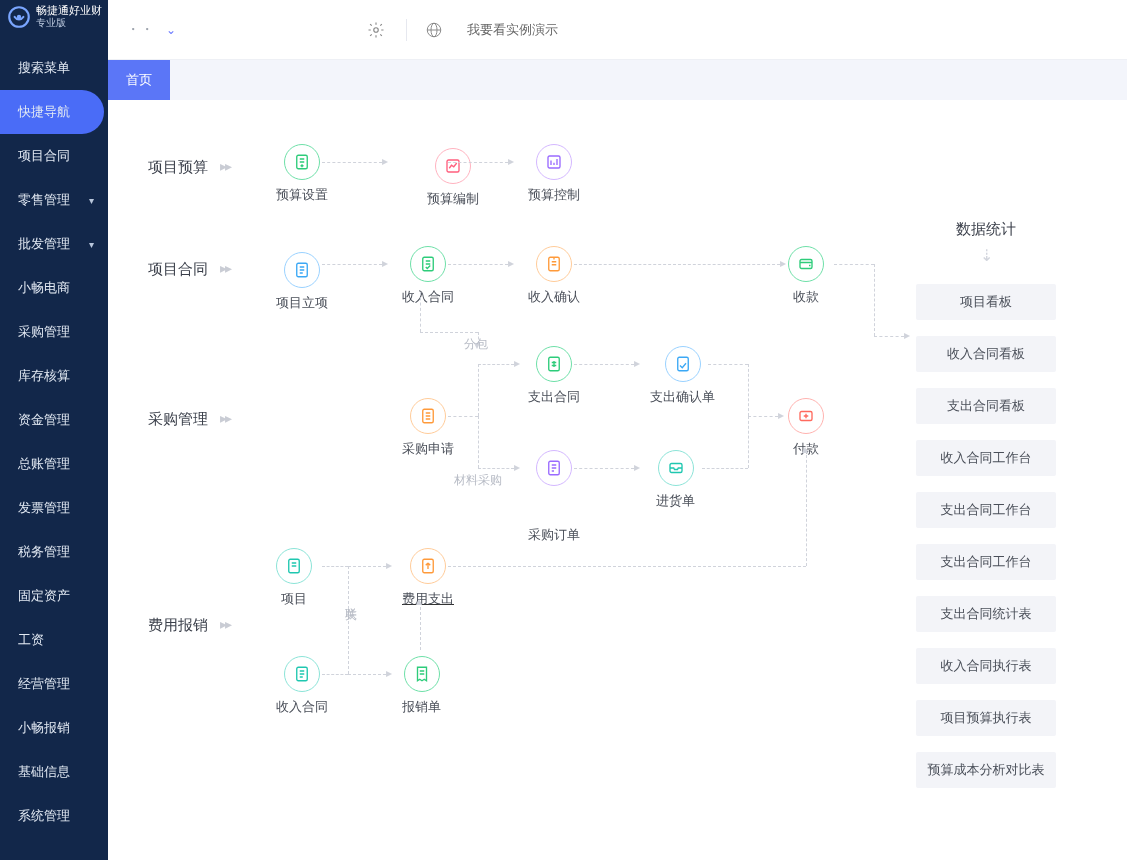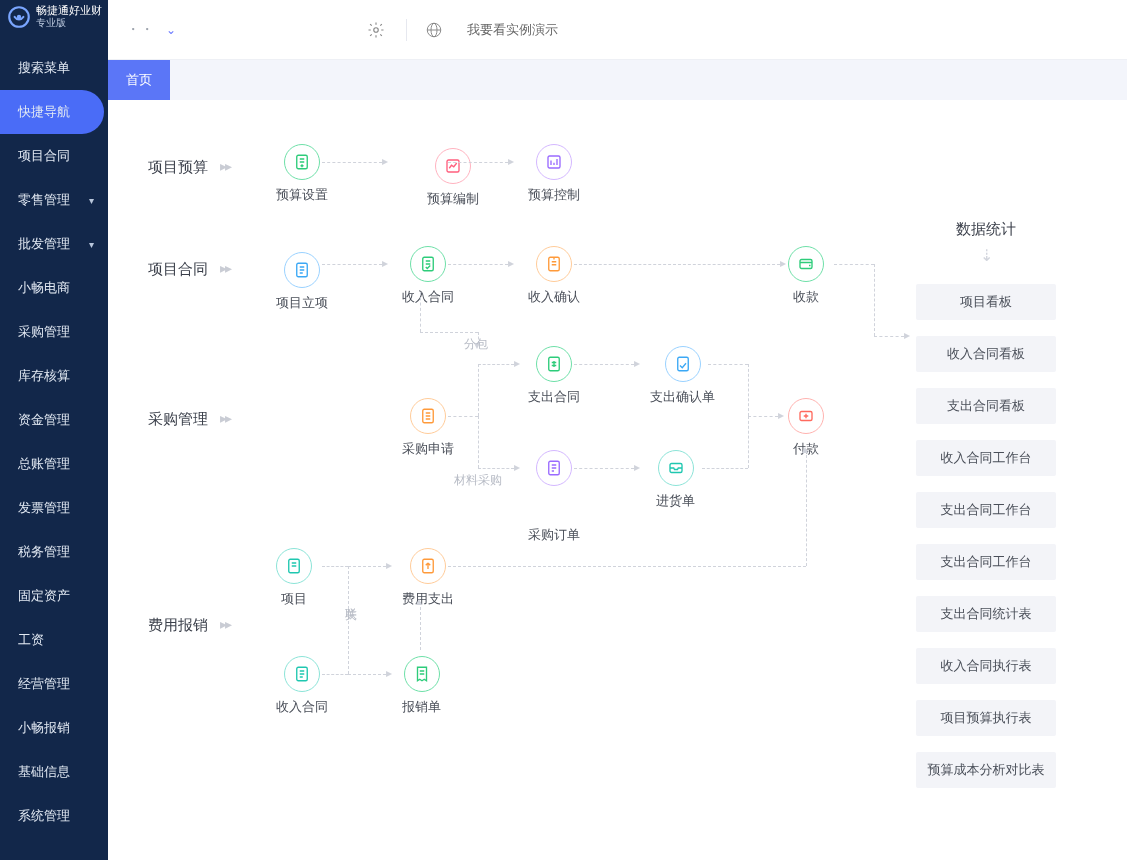--- a/index.html
+++ b/index.html
@@ -363,21 +363,21 @@
                 <path d="M9 8h6M9 12h6" stroke="currentColor" stroke-width="1.8"></path>
               </svg>
             </div>
           <div class="node-label">项目</div>
         </div>
         <div class="hconn" style="left:214px; top:466px; width:26px;"></div>
         <div class="vconn" style="left:240px; top:466px; height:108px;"></div>
         <div class="hconn arrow-r" style="left:240px; top:466px; width:38px;"></div>
         <div class="edge-label" style="left:234px; top:498px; writing-mode: vertical-rl;">关联</div>
 
-        <div class="node" style="left:294px; top:448px;">
+        <div class="node" style="left:294px; top:448px;text-decoration:underline;">
           <div class="node-icon c-orange">
               <svg viewBox="0 0 24 24" fill="none">
                 <rect x="5" y="3" width="14" height="18" rx="2" stroke="currentColor" stroke-width="1.8"></rect>
                 <path d="M12 8l3 3M12 8l-3 3M12 8v8" stroke="currentColor" stroke-width="1.8"></path>
               </svg>
             </div>
           <div class="node-label">费用支出</div>
         </div>
         <div class="hconn" style="left:340px; top:466px; width:358px;"></div>
         <div class="vconn arrow-u" style="left:698px; top:350px; height:116px;"></div>

